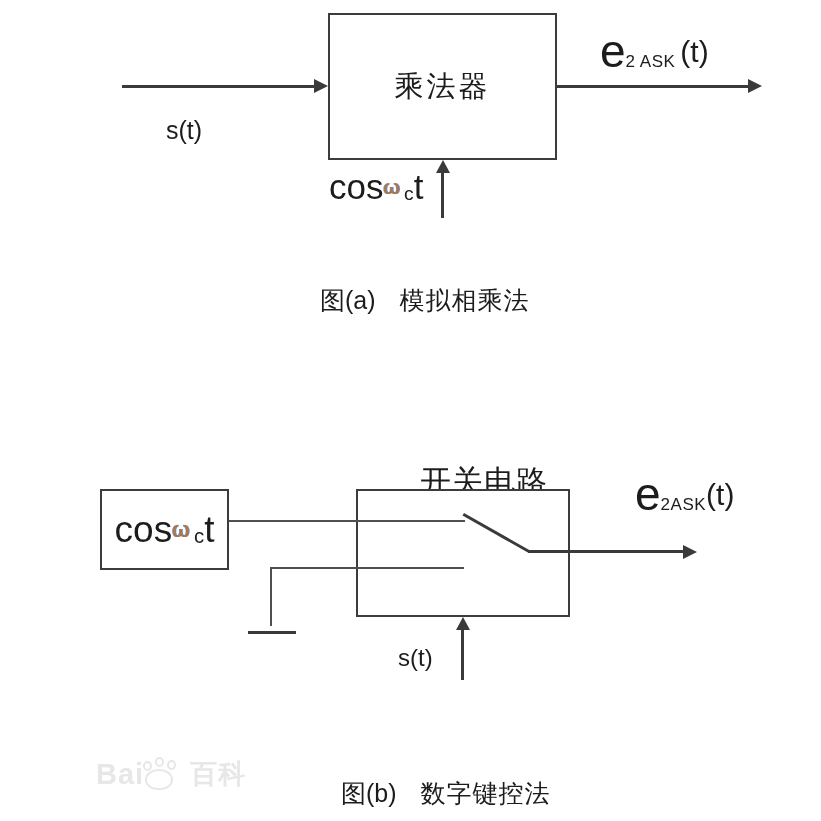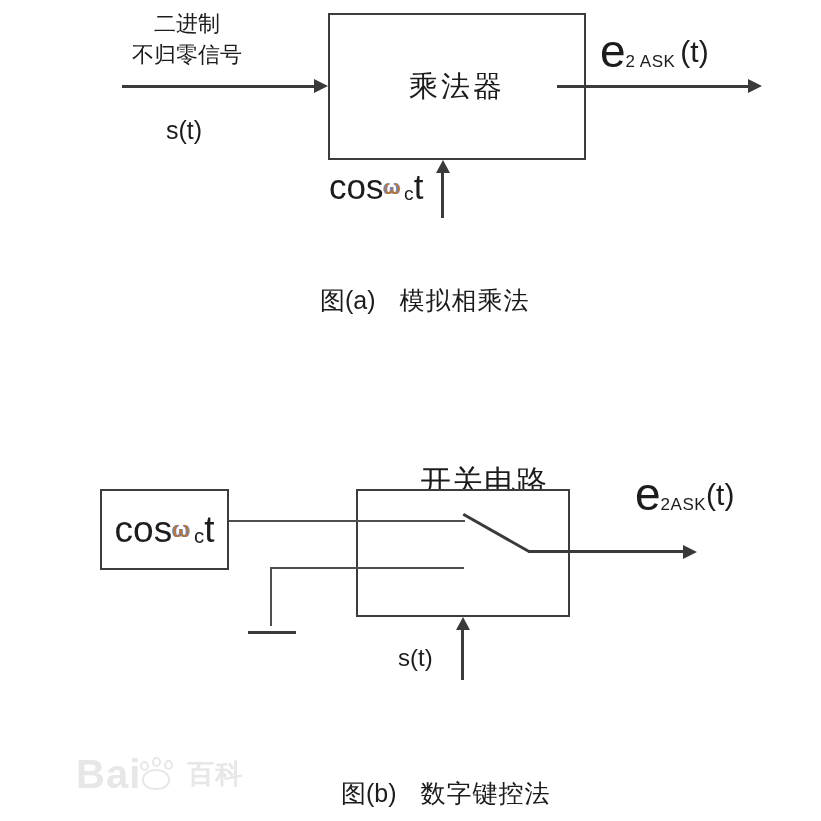--- a/index.html
+++ b/index.html
@@ -21,21 +21,21 @@
     border-bottom:13px solid #3a3a3a;}
   .rect-box{position:absolute;border:2px solid #3c3c3c;background:#ffffff;
     display:flex;align-items:center;justify-content:center;box-sizing:border-box;}
 
   
   #fa-input-label{left:121px;top:8px;width:132px;text-align:center;
     font-size:22px;line-height:31px;}
   #fa-input-arrow-line{left:122px;top:85px;width:193px;height:3px;}
   #fa-input-arrowhead{left:314px;top:79px;}
   #fa-st{left:166px;top:116px;font-size:25px;}
-  #fa-box{left:328px;top:13px;width:258px;height:147px;}
+  #fa-box{left:328px;top:13px;width:229px;height:147px;}
   #fa-box-label{font-size:29px;letter-spacing:3px;}
   .carrier{white-space:nowrap;line-height:1;}
   #fa-carrier{left:329px;top:169px;font-size:35px;}
   .carrier .omega{font-size:0.6em;vertical-align:0.22em;
     color:#c4731c;text-shadow:-1px 0 0 rgba(70,110,200,0.8),1px 0 0 rgba(70,110,200,0.8);}
   .carrier .sub-c{font-size:0.55em;vertical-align:-0.06em;margin-left:0.22em;}
   #fa-up-arrow-line{left:441px;top:172px;width:3px;height:46px;}
   #fa-up-arrowhead{left:436px;top:160px;}
   #fa-output-arrow-line{left:557px;top:85px;width:191px;height:3px;}
   #fa-output-arrowhead{left:748px;top:79px;}
@@ -63,42 +63,38 @@
   #fb-gnd-bar{left:248px;top:631px;width:48px;height:3px;}
   #fb-up-arrow-line{left:461px;top:629px;width:3px;height:51px;}
   #fb-up-arrowhead{left:456px;top:617px;}
   #fb-st{left:398px;top:644px;font-size:24px;}
   #fb-output-label{left:635px;top:471px;}
   #fb-caption{left:341px;top:777px;}
 
   
   #watermark{left:76px;top:741px;display:flex;align-items:center;
     color:#e7e7e7;font-weight:700;}
-  #watermark .wm-bai{font-size:40px;letter-spacing:1px;}
+  #watermark .wm-bai{font-size:29px;letter-spacing:1px;margin-left:20px;}
   #watermark .wm-paw{position:relative;width:36px;height:34px;margin:16px -2px;}
   #watermark .wm-paw .pad{position:absolute;left:3px;top:12px;width:28px;height:21px;
     border:2px solid #e7e7e7;border-radius:50% 50% 46% 46%;box-sizing:border-box;}
   #watermark .wm-paw .toe{position:absolute;width:9px;height:10px;
     border:2px solid #e7e7e7;border-radius:50%;box-sizing:border-box;}
   #watermark .wm-paw .toe1{left:1px;top:4px;}
   #watermark .wm-paw .toe2{left:13px;top:0px;}
   #watermark .wm-paw .toe3{left:25px;top:3px;}
   #watermark .wm-du{position:absolute;left:9px;top:15px;font-size:12px;color:#ffffff;
     font-weight:700;}
   #watermark .wm-baike{font-size:27px;letter-spacing:1px;margin-left:14px;}
 </style>
 </head>
 <body>
 
 <div id="canvas">
 
-  <div class="abs" id="fa-input-label">
-    <div>二进制</div>
-    <div>不归零信号</div>
-  </div>
 
   <div class="hline" id="fa-input-arrow-line"></div>
   <div class="arrow-right" id="fa-input-arrowhead"></div>
 
   <div class="abs" id="fa-st">s(t)</div>
 
   <div class="rect-box" id="fa-box">
     <span id="fa-box-label">乘法器</span>
   </div>
 

